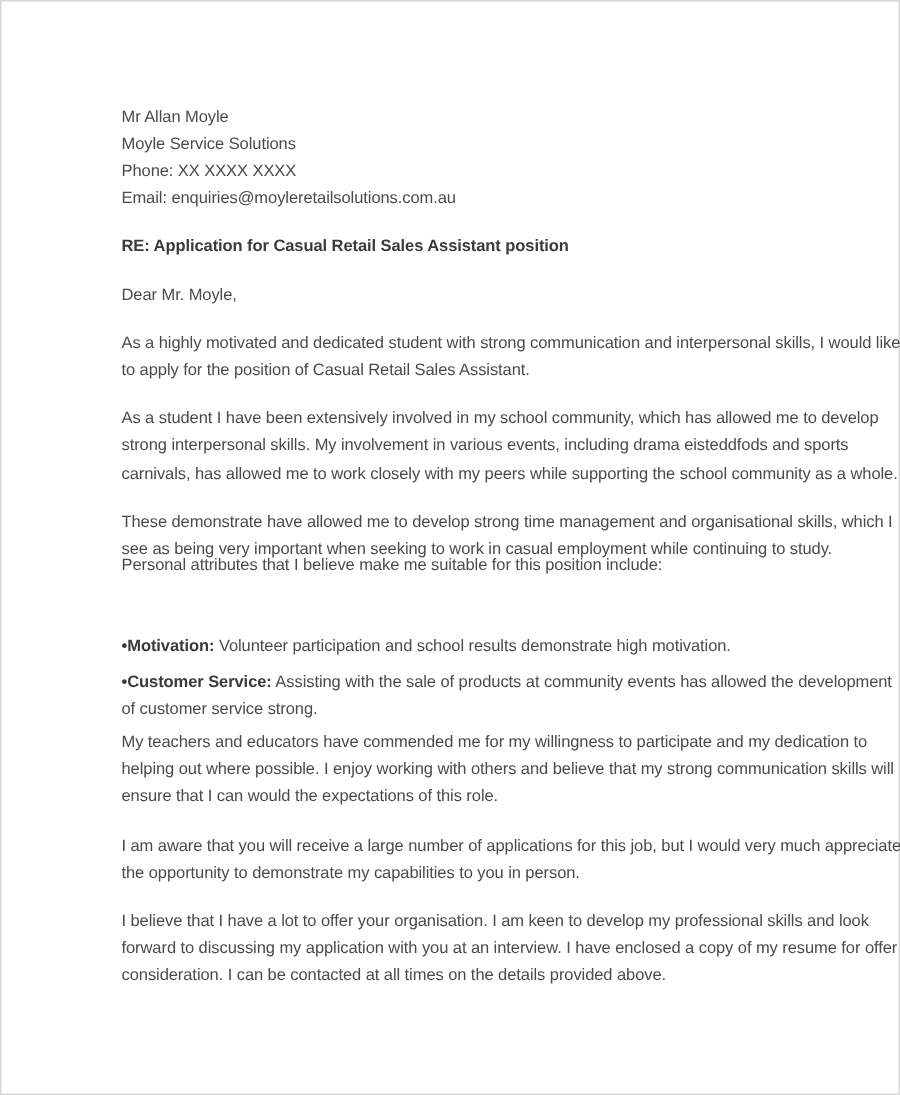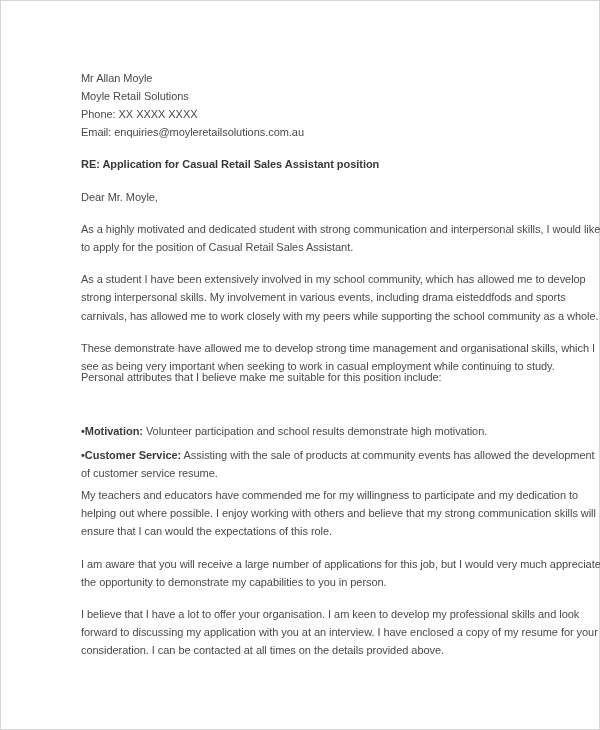--- a/index.html
+++ b/index.html
@@ -19,21 +19,21 @@
     .bold { font-weight: bold; color: #3a3a3a; }
   </style>
 </head>
 <body>
 
 <div class="page">
   <div class="content">
 
     <div>
       <div class="line" style="top:71px">Mr Allan Moyle</div>
-      <div class="line" style="top:89px">Moyle Retail Solutions</div>
+      <div class="line" style="top:89px">Moyle Service Solutions</div>
       <div class="line" style="top:107px">Phone: XX XXXX XXXX</div>
       <div class="line" style="top:125px">Email: enquiries@moyleretailsolutions.com.au</div>
     </div>
 
     <div class="line bold" style="top:157px">RE: Application for Casual Retail Sales Assistant position</div>
 
     <div class="line" style="top:190px">Dear Mr. Moyle,</div>
 
     <div>
       <div class="line" style="top:222px">As a highly motivated and dedicated student with strong communication and interpersonal skills, I would like</div>
@@ -55,34 +55,34 @@
       <div class="line" style="top:370px">Personal attributes that I believe make me suitable for this position include:</div>
     </div>
 
     <div>
       <div class="line" style="top:424px">
         <span class="bold">•</span><span class="bold">Motivation:</span><span> Volunteer participation and school results demonstrate high motivation.</span>
       </div>
       <div class="line" style="top:448px">
         <span class="bold">•</span><span class="bold">Customer Service:</span><span> Assisting with the sale of products at community events has allowed the development</span>
       </div>
-      <div class="line" style="top:466px">of customer service resume.</div>
+      <div class="line" style="top:466px">of customer service strong.</div>
     </div>
 
     <div>
       <div class="line" style="top:488px">My teachers and educators have commended me for my willingness to participate and my dedication to</div>
       <div class="line" style="top:506px">helping out where possible. I enjoy working with others and believe that my strong communication skills will</div>
       <div class="line" style="top:524px">ensure that I can would the expectations of this role.</div>
     </div>
 
     <div>
       <div class="line" style="top:557px">I am aware that you will receive a large number of applications for this job, but I would very much appreciate</div>
       <div class="line" style="top:575px">the opportunity to demonstrate my capabilities to you in person.</div>
     </div>
 
     <div>
       <div class="line" style="top:607px">I believe that I have a lot to offer your organisation. I am keen to develop my professional skills and look</div>
-      <div class="line" style="top:625px">forward to discussing my application with you at an interview. I have enclosed a copy of my resume for your</div>
+      <div class="line" style="top:625px">forward to discussing my application with you at an interview. I have enclosed a copy of my resume for offer</div>
       <div class="line" style="top:643px">consideration. I can be contacted at all times on the details provided above.</div>
     </div>
 
   </div>
 </div>
 
 </body></html>

